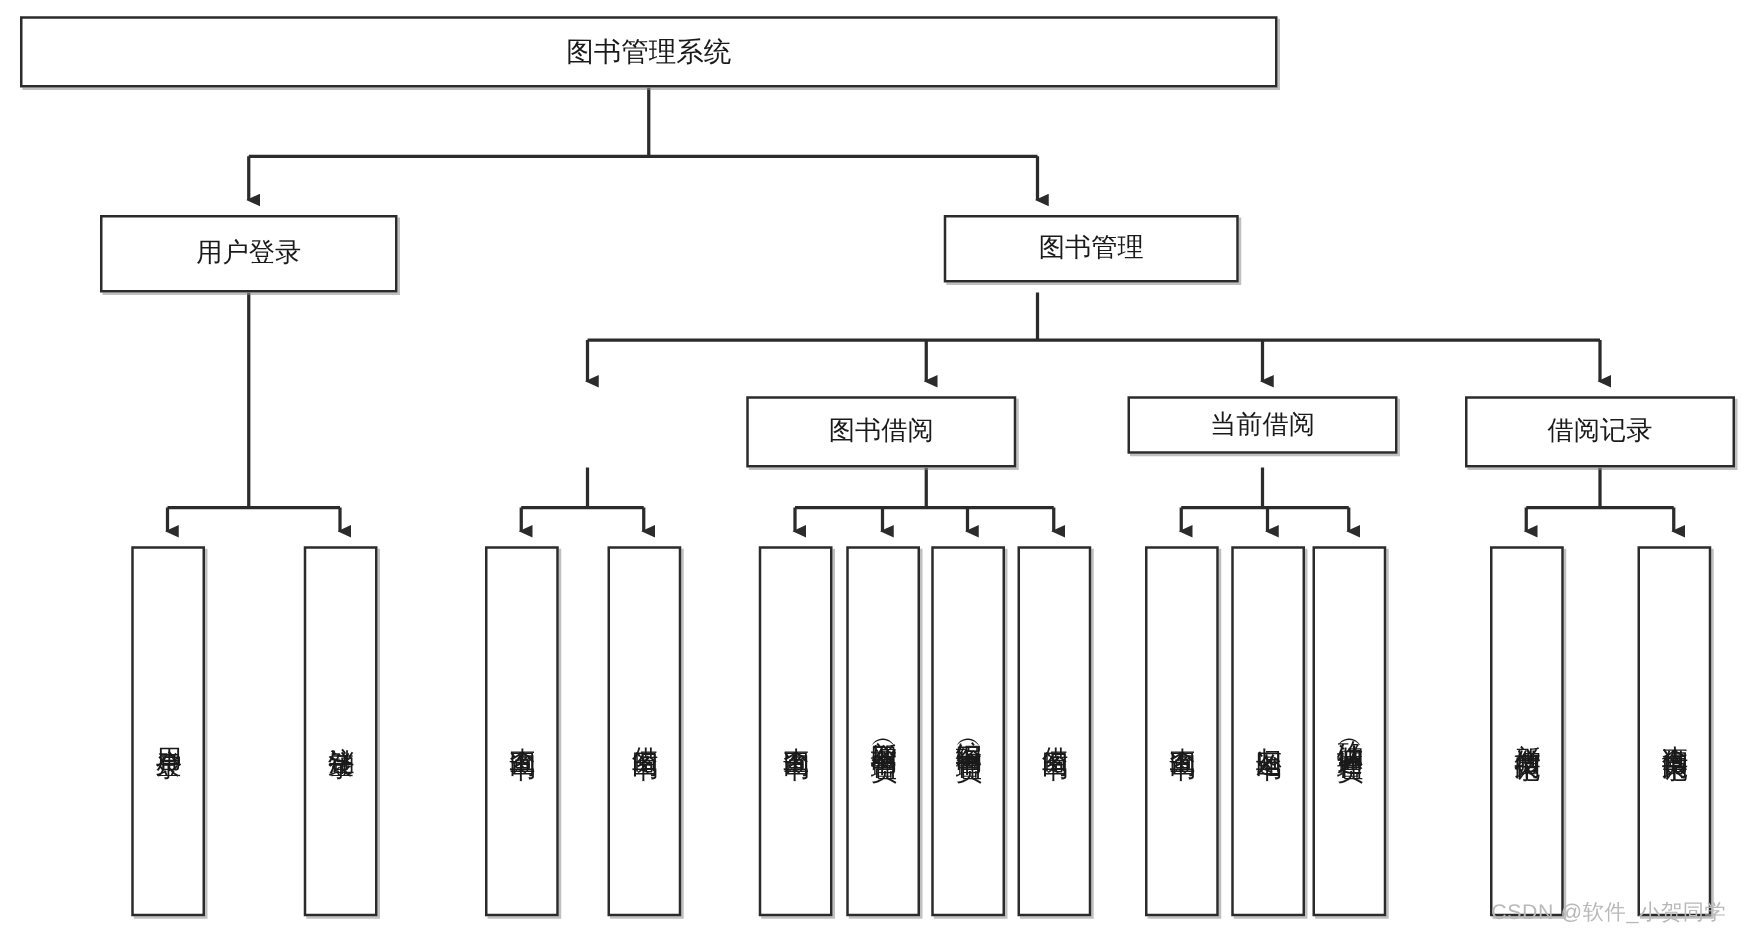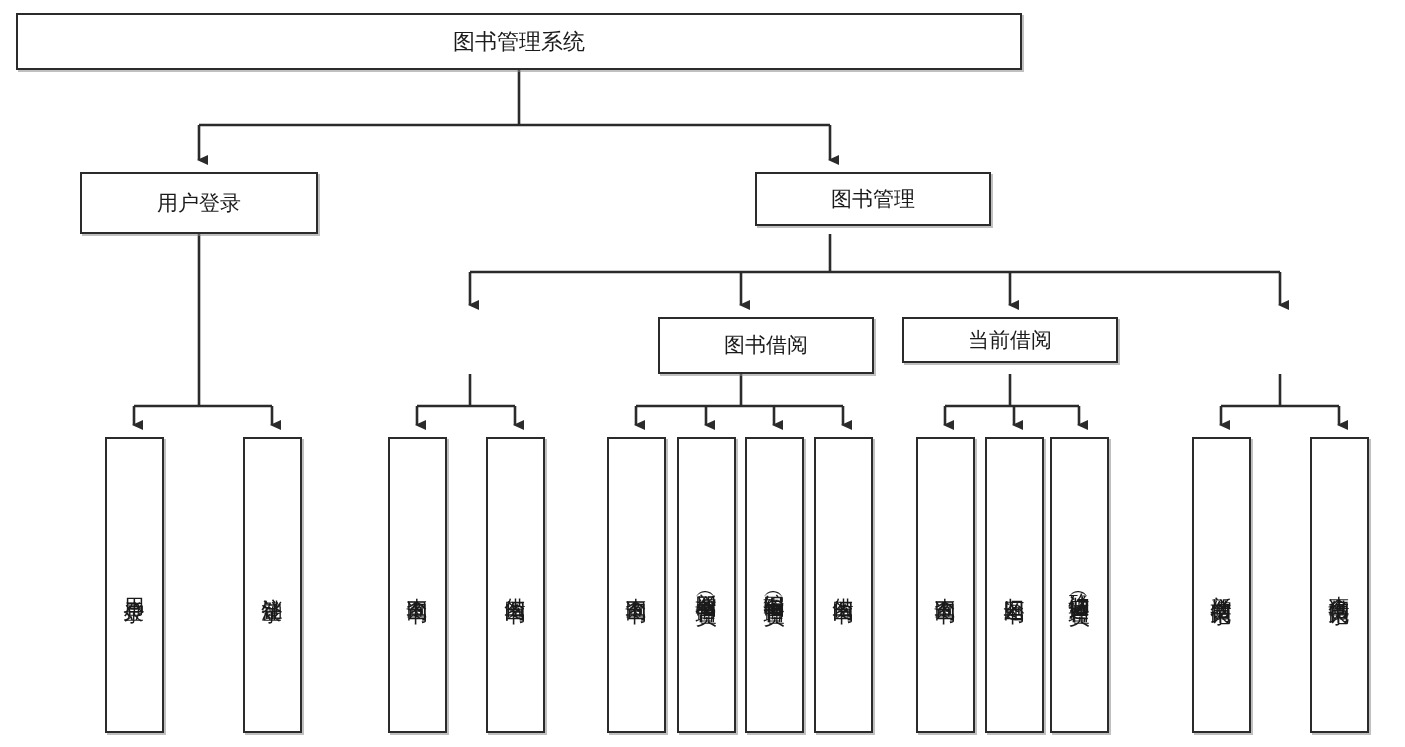--- a/index.html
+++ b/index.html
@@ -125,25 +125,28 @@
     <span class="label">图书管理系统</span>
   </div>
 
   <div class="node horiz" style="left:80px; top:172px; width:238px; height:62px;">
     <span class="label">用户登录</span>
   </div>
   <div class="node horiz" style="left:712px; top:172px; width:236px; height:54px;margin-left:43px;">
     <span class="label">图书管理</span>
   </div>
 
-  <div class="node horiz" style="left:658px; top:317px; width:216px; height:57px;">
+  <div class="node horiz" style="left:597px; top:317px; width:216px; height:57px;">
     <span class="label">图书借阅</span>
   </div>
   <div class="node horiz" style="left:902px; top:317px; width:216px; height:46px;">
     <span class="label">当前借阅</span>
+  </div>
+  <div class="node horiz" style="left:1172px; top:317px; width:216px; height:57px;">
+    <span class="label">借阅记录</span>
   </div>
 
   <div class="node vert" style="left:105px; top:437px; width:59px; height:296px;">
     <span class="label">用户登录</span>
   </div>
   <div class="node vert" style="left:243px; top:437px; width:59px; height:296px;">
     <span class="label">注销登录</span>
   </div>
   <div class="node vert" style="left:388px; top:437px; width:59px; height:296px;">
     <span class="label">查询图书</span>
@@ -172,14 +175,15 @@
   <div class="node vert" style="left:1050px; top:437px; width:59px; height:296px;">
     <span class="label">确认归还（管理员）</span>
   </div>
   <div class="node vert" style="left:1192px; top:437px; width:59px; height:296px;">
     <span class="label">新增借阅记录</span>
   </div>
   <div class="node vert" style="left:1310px; top:437px; width:59px; height:296px;">
     <span class="label">查询借阅记录</span>
   </div>
 
+  <div class="watermark" style="left:1193px; top:718px;">CSDN @软件_小贺同学</div>
 
 </div>
 
 </body></html>

